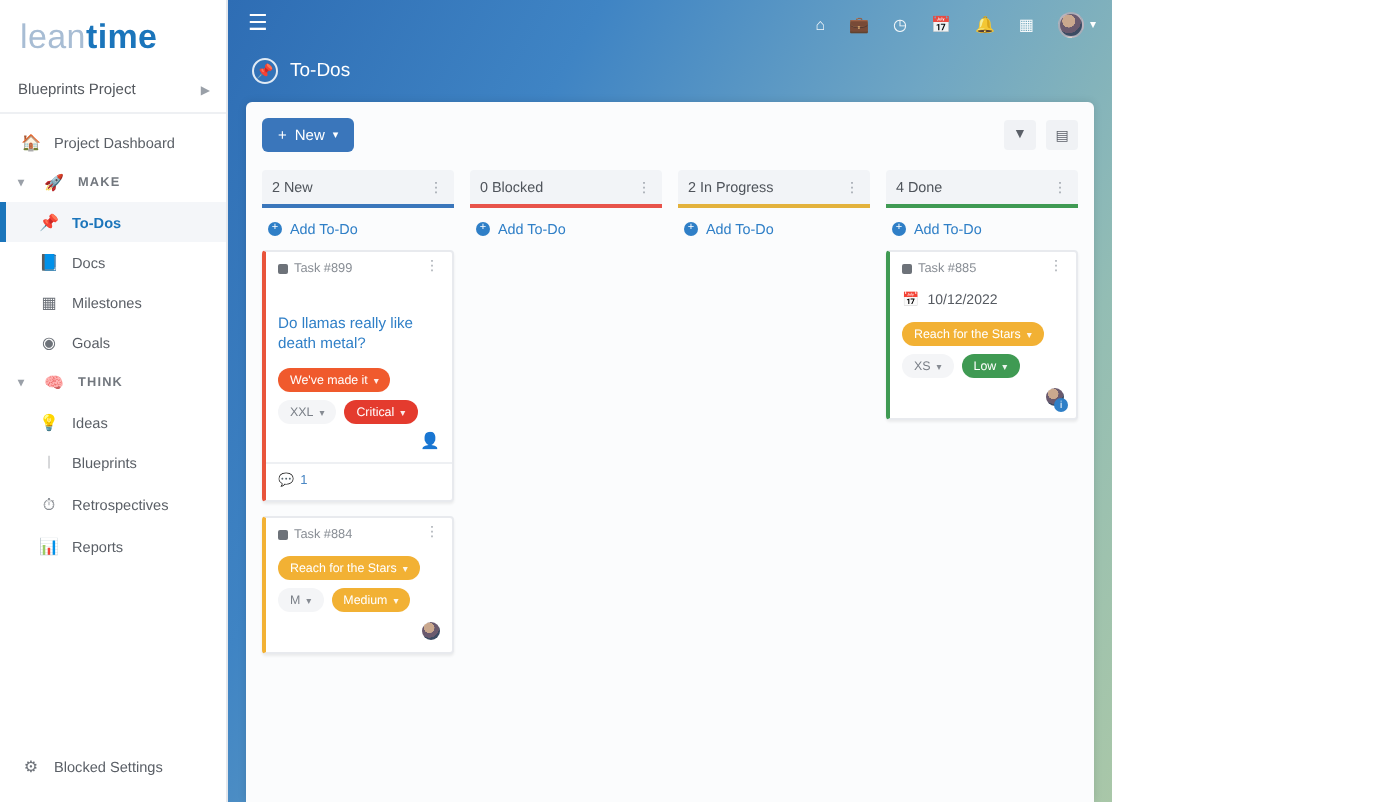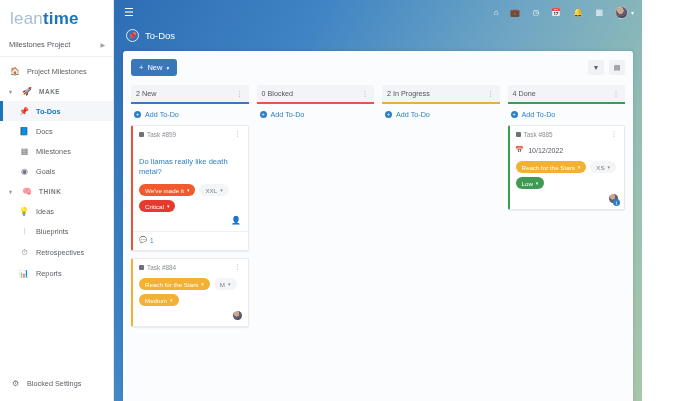--- a/index.html
+++ b/index.html
@@ -2,21 +2,21 @@
 <html><head>
 <meta charset="utf-8">
 <style>
   * { box-sizing: border-box; margin: 0; padding: 0; }
   html, body {
     width: 700px; height: 401px;
     font-family: "Liberation Sans", sans-serif;
     overflow: hidden;
     background: #fff;
   }
-  #app { position: relative; width: 642px; height: 401px; display: flex; }
+  #app { position: relative; width: 556px; height: 401px; display: flex; }
 
   
   .sidebar {
     width: 114px; height: 401px;
     background: #ffffff;
     border-right: 1px solid #e4e7ec;
     position: relative;
     flex: 0 0 114px;
   }
   .logo {
@@ -196,29 +196,29 @@
 <body>
 
 <div id="app">
 
   <div class="sidebar">
     <div class="logo">
       <span class="lean">lean</span><span class="time">time</span>
     </div>
 
     <div class="proj-select">
-      <span>Milestones Project</span>
+      <span>Blueprints Project</span>
       <span class="caret">▶</span>
     </div>
 
     <div class="nav">
 
       <div class="nav-item">
         <span class="ic">🏠</span>
-        <span>Project Milestones</span>
+        <span>Project Dashboard</span>
       </div>
 
       <div class="nav-item group">
         <span class="chev">▾</span>
         <span class="ic">🚀</span>
         <span>MAKE</span>
       </div>
 
       <div class="nav-item sub active">
         <span class="ic">📌</span>

